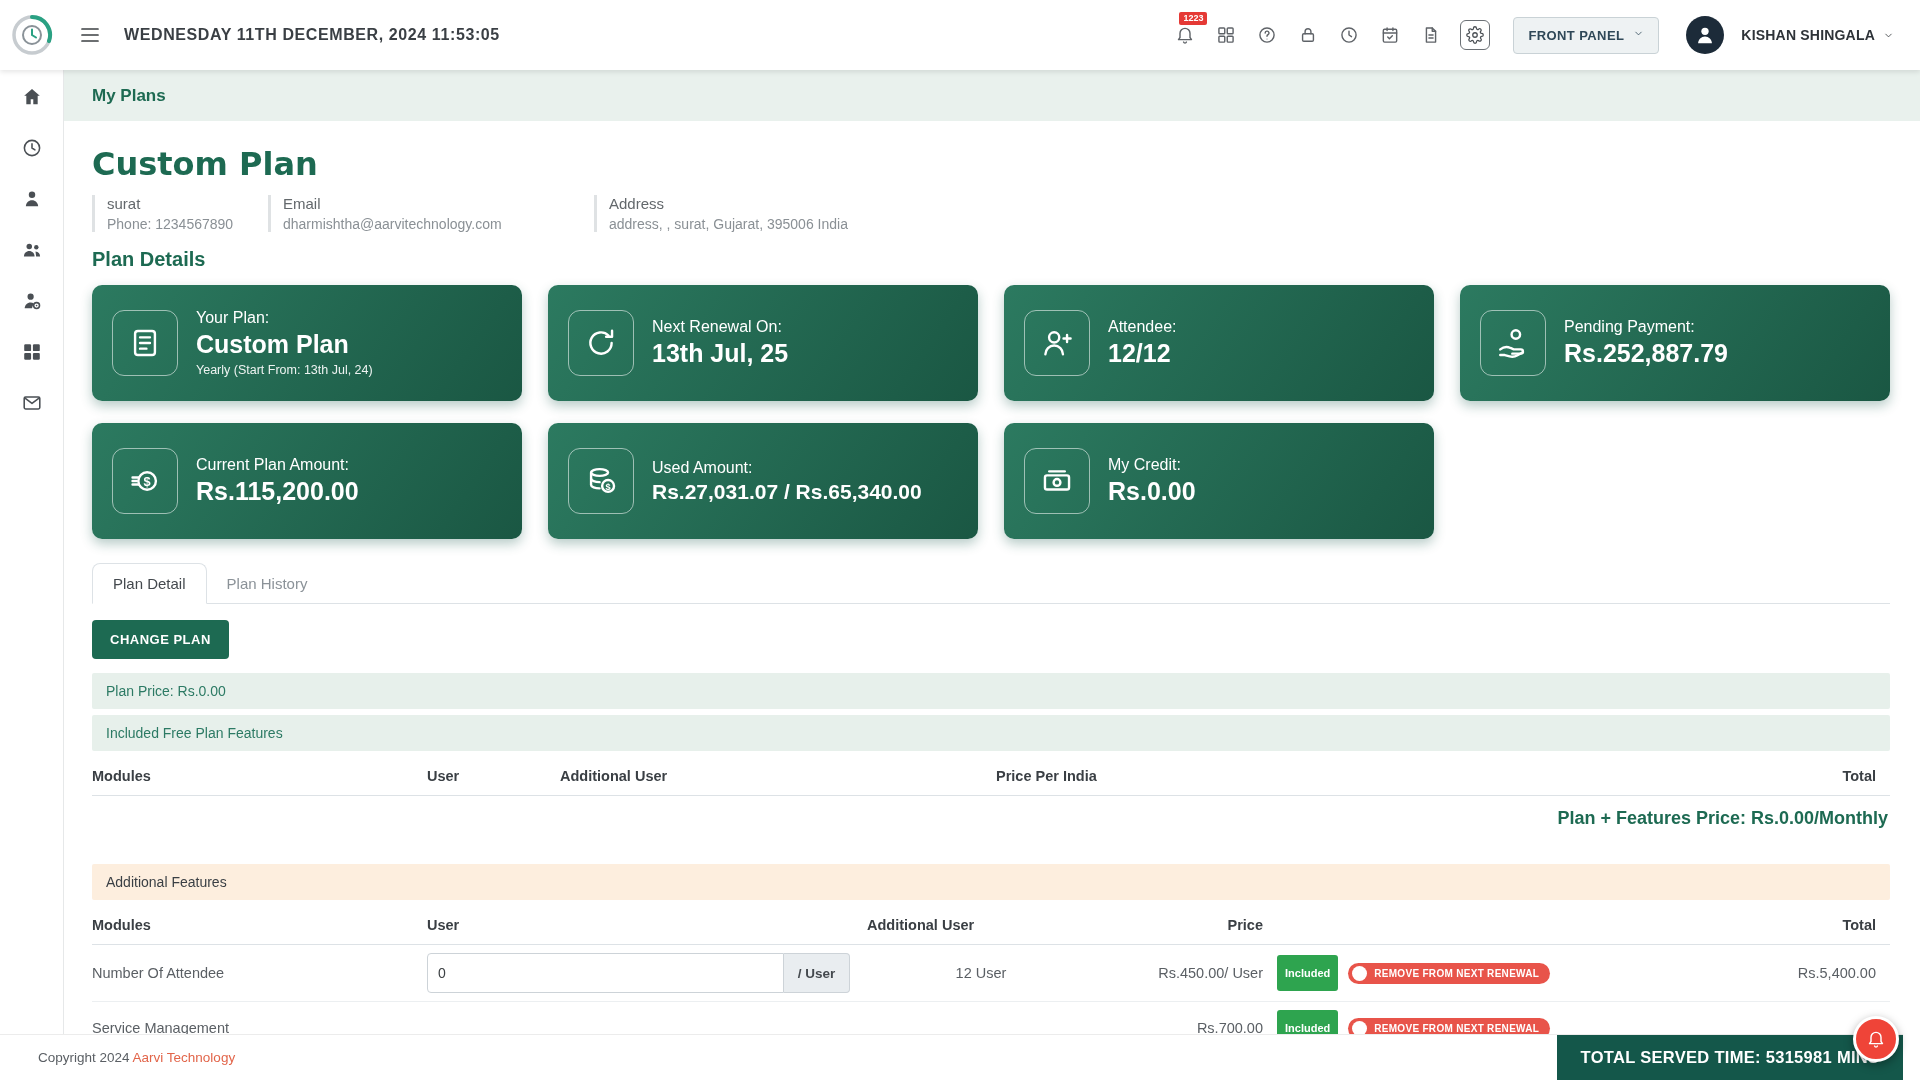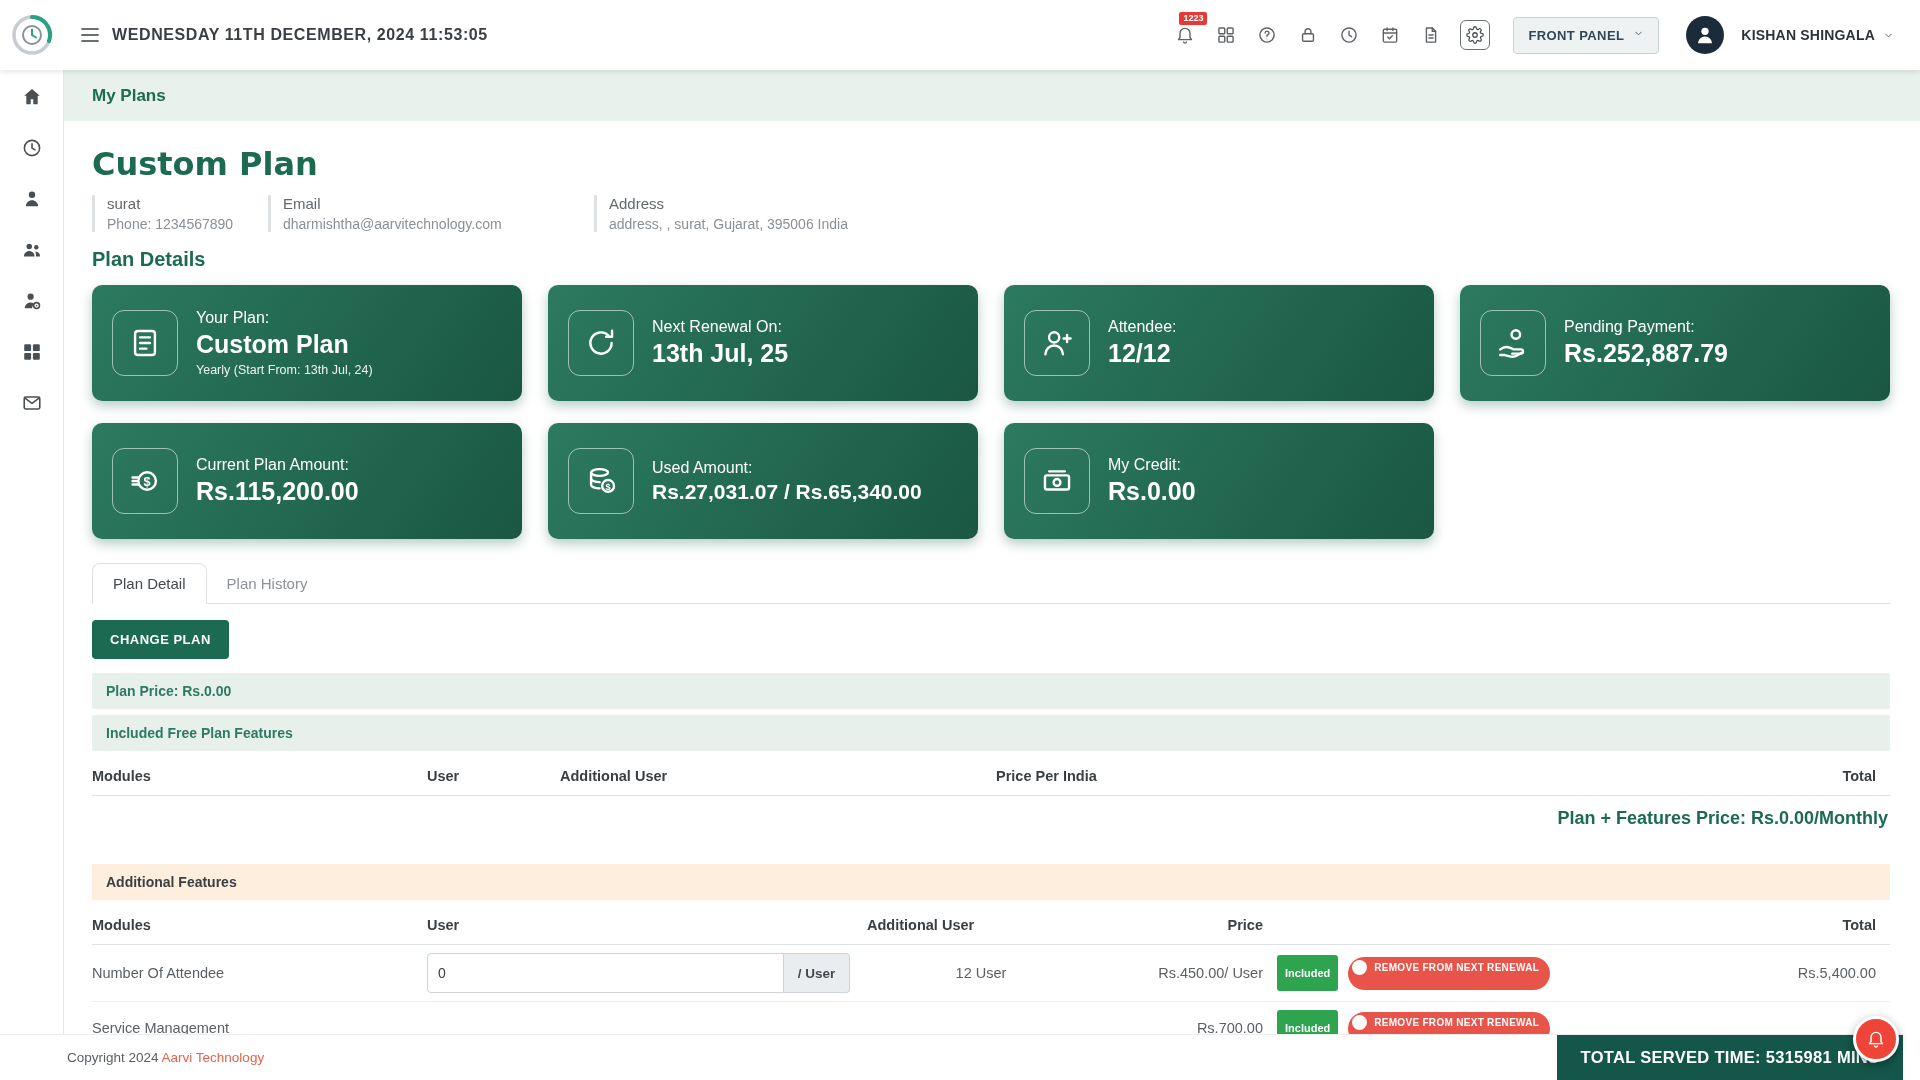--- a/index.html
+++ b/index.html
@@ -5,21 +5,21 @@
   *{box-sizing:border-box;margin:0;padding:0}
   html,body{width:1920px;height:1080px;overflow:hidden;background:#fff;
     font-family:"Liberation Sans",sans-serif;color:#3c4043}
   svg.i{fill:none;stroke:currentColor;stroke-width:1.7;stroke-linecap:round;stroke-linejoin:round;display:block}
 
   
   .top-header{position:fixed;top:0;left:0;right:0;height:70px;background:#fff;z-index:30;
     display:flex;align-items:center;padding:0 26px 0 0;box-shadow:0 2px 5px rgba(0,0,0,.10)}
   .logo-wrap{width:64px;display:flex;justify-content:center;align-items:center;cursor:pointer}
   .hamburger{background:none;border:none;color:#3c4043;cursor:pointer;padding:6px;margin-left:8px}
-  .date-text{margin-left:4px;font-size:16px;font-weight:700;letter-spacing:.6px;color:#3a3f44}
+  .date-text{margin-left:16px;font-size:16px;font-weight:700;letter-spacing:.6px;color:#3a3f44}
   .header-right{margin-left:auto;display:flex;align-items:center;gap:17px}
   .icon-btn{background:none;border:none;color:#5f6368;cursor:pointer;position:relative;padding:2px;display:flex}
   .notif-badge{position:absolute;top:-11px;left:6px;background:#e53935;color:#fff;font-size:9px;
     font-weight:700;padding:1px 4px;border-radius:2px;line-height:1.2}
   .gear-btn{border:1.5px solid #6b7075;border-radius:6px;padding:5px;color:#4a4f54;background:#fff;cursor:pointer;display:flex}
   .front-panel{display:flex;align-items:flex-start;gap:9px;background:#eef2f3;border:1px solid #c9d2d6;
     border-radius:4px;padding:10px 14px;color:#2f4858;font-weight:700;font-size:13px;letter-spacing:.4px;cursor:pointer;margin-left:6px}
   .avatar{width:38px;height:38px;border-radius:50%;background:#1c2b39;display:flex;align-items:center;
     justify-content:center;color:#fff;margin-left:10px;cursor:pointer;flex:none}
   .user-menu{display:flex;align-items:center;gap:8px;cursor:pointer;font-weight:700;font-size:14px;color:#2e3338;letter-spacing:.2px}
@@ -55,21 +55,21 @@
   .stat-sub{font-size:12.5px;opacity:.92;margin-top:4px}
 
   .tabs{display:flex;border-bottom:1px solid #dde2e6}
   .tab{padding:11px 20px;font-size:15px;cursor:pointer;color:#8b9298;background:transparent;border:none}
   .tab.active{color:#44494e;background:#fff;border:1px solid #dde2e6;border-bottom:1px solid #fff;
     margin-bottom:-1px;border-radius:8px 8px 0 0}
 
   .change-plan{margin:16px 0 14px;background:var(--accent,#1d6a52);color:#fff;border:none;border-radius:4px;
     padding:12px 18px;font-size:13px;font-weight:700;letter-spacing:.5px;cursor:pointer}
 
-  .section-bar{background:var(--bar-green-bg,#e7f0eb);color:#2c7a64;font-weight:700;font-size:14px;
+  .section-bar{background:var(--bar-green-bg,#e7f0eb);color:#2c7a64;font-weight:400;font-size:14px;
     padding:10px 14px;border-radius:2px;margin-bottom:6px}
   .section-bar.peach{background:var(--bar-peach-bg,#fdeede);color:#3a3f44;margin-top:21px}
 
   table.plan-table{width:100%;border-collapse:collapse;table-layout:fixed}
   .plan-table th{font-size:14.5px;font-weight:700;color:#3a3f44;text-align:left;
     padding:11px 12px 11px 0;border-bottom:1px solid #dde2e6}
   .plan-table td{font-size:14.5px;color:#5a5f64;padding:8px 12px 8px 0;vertical-align:middle}
   .plan-table .t-right{text-align:right;padding-right:14px}
   .plan-table .t-center{text-align:center}
   .add-row td{border-bottom:1px solid #eceff1}
@@ -80,27 +80,27 @@
   .qty-input{width:357px;height:40px;border:1px solid #cdd3d8;border-radius:4px 0 0 4px;padding:0 10px;
     font-size:14px;color:#3c4043;font-family:"Liberation Sans",sans-serif}
   .input-suffix{height:40px;width:66px;background:#e9edf0;border:1px solid #cdd3d8;border-left:none;
     border-radius:0 4px 4px 0;display:flex;align-items:center;justify-content:center;
     font-size:13.5px;font-weight:700;color:#44494e}
 
   .badge-cell{display:flex;align-items:center;gap:10px}
   .badge-included{background:var(--badge-green,#2ea44f);color:#fff;font-size:11px;font-weight:700;
     padding:12px 8px;border-radius:3px;white-space:nowrap}
   .remove-pill{display:inline-flex;align-items:center;gap:7px;background:var(--remove-red,#e8544a);
-    border:none;border-radius:999px;padding:3px 11px 15px 4px;cursor:pointer;white-space:nowrap}
+    border:none;border-radius:999px;padding:3px 11px 3px 4px;cursor:pointer;white-space:nowrap}
   .remove-knob{width:15px;height:15px;border-radius:50%;background:#fff;flex:none}
   .remove-text{color:#fff;font-size:10px;font-weight:700;letter-spacing:.3px}
 
   
   .footer{position:fixed;left:0;right:17px;bottom:0;height:46px;background:#fff;z-index:40;
-    border-top:1px solid #ececec;display:flex;align-items:center;justify-content:space-between;padding-left:67px}
+    border-top:1px solid #ececec;display:flex;align-items:center;justify-content:space-between;padding-left:38px}
   .copyright{font-size:13.5px;color:#5a5f64}
   .copyright a{color:var(--link-orange,#e2654a);text-decoration:none;cursor:pointer}
   .served-time{height:100%;min-width:346px;background:var(--footer-green,#14574a);color:#fff;
     display:flex;align-items:center;justify-content:center;font-size:16.5px;font-weight:700;
     letter-spacing:.3px;padding:0 22px}
 
   .float-bell{position:fixed;right:21px;bottom:18px;width:46px;height:46px;border-radius:50%;
     background:var(--float-red,#ef4438);border:3px solid #fff;box-shadow:0 3px 10px rgba(0,0,0,.35);
     display:flex;align-items:center;justify-content:center;color:#fff;cursor:pointer;z-index:50}
 </style>

